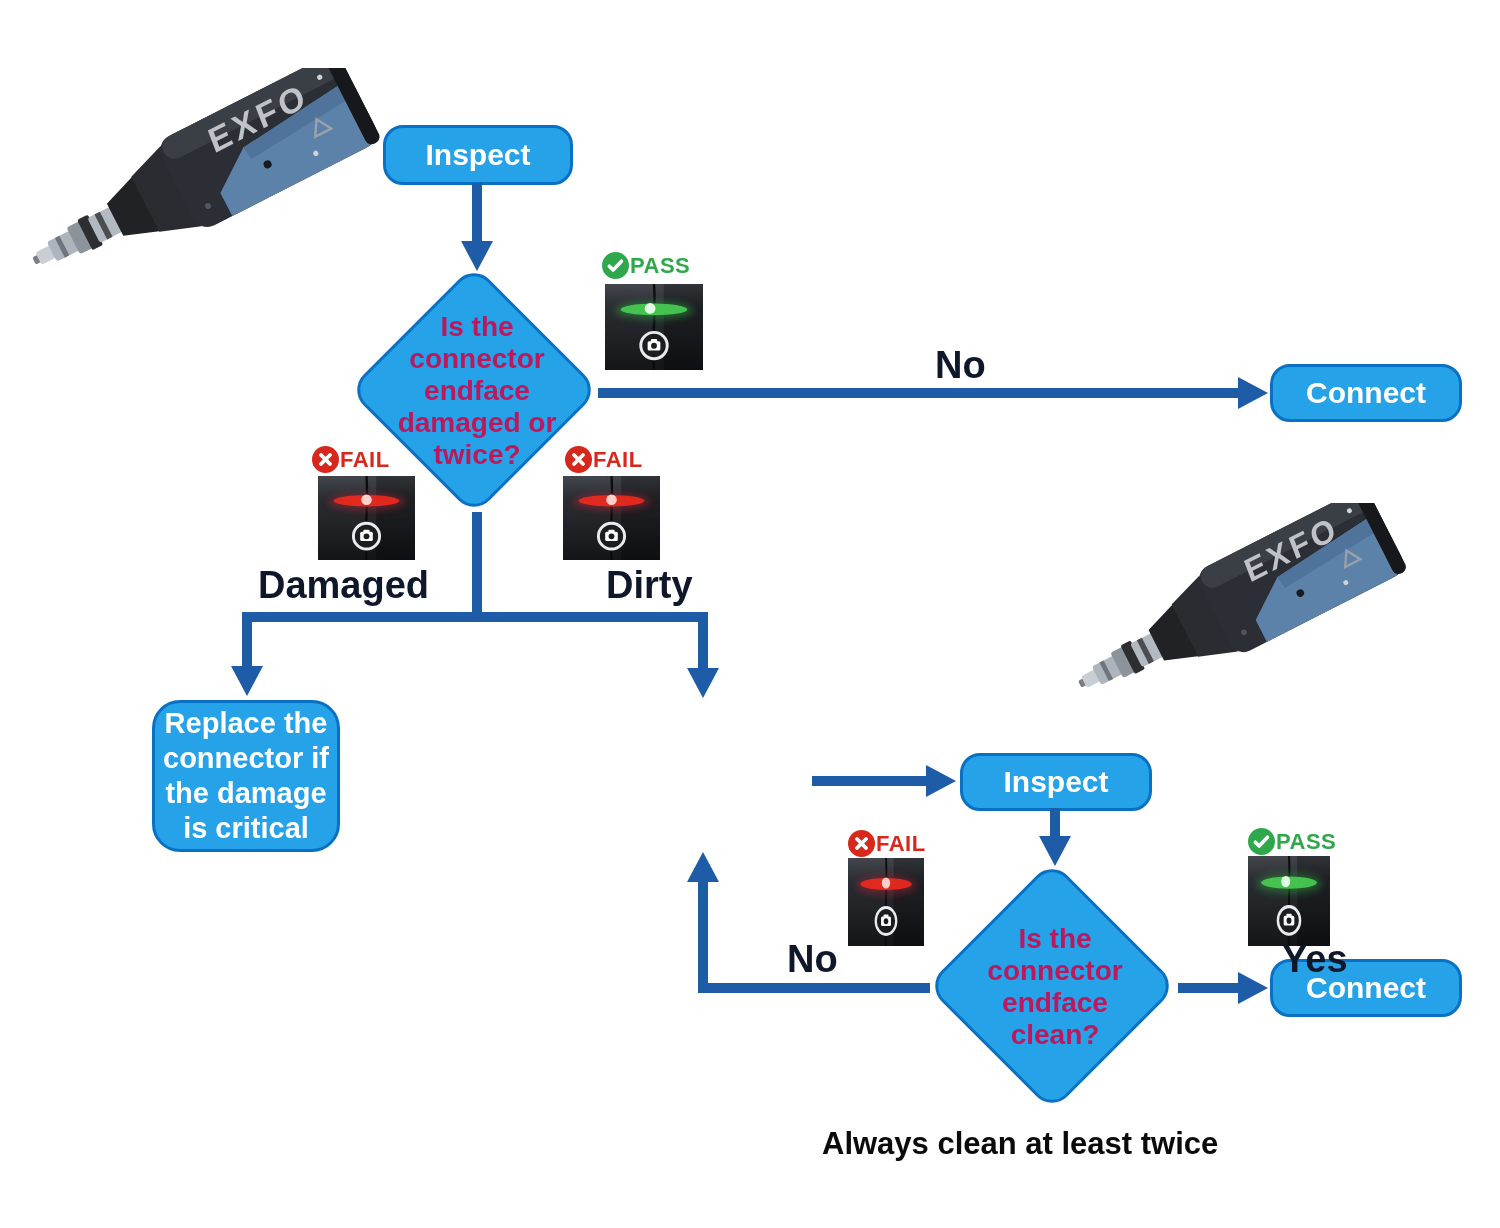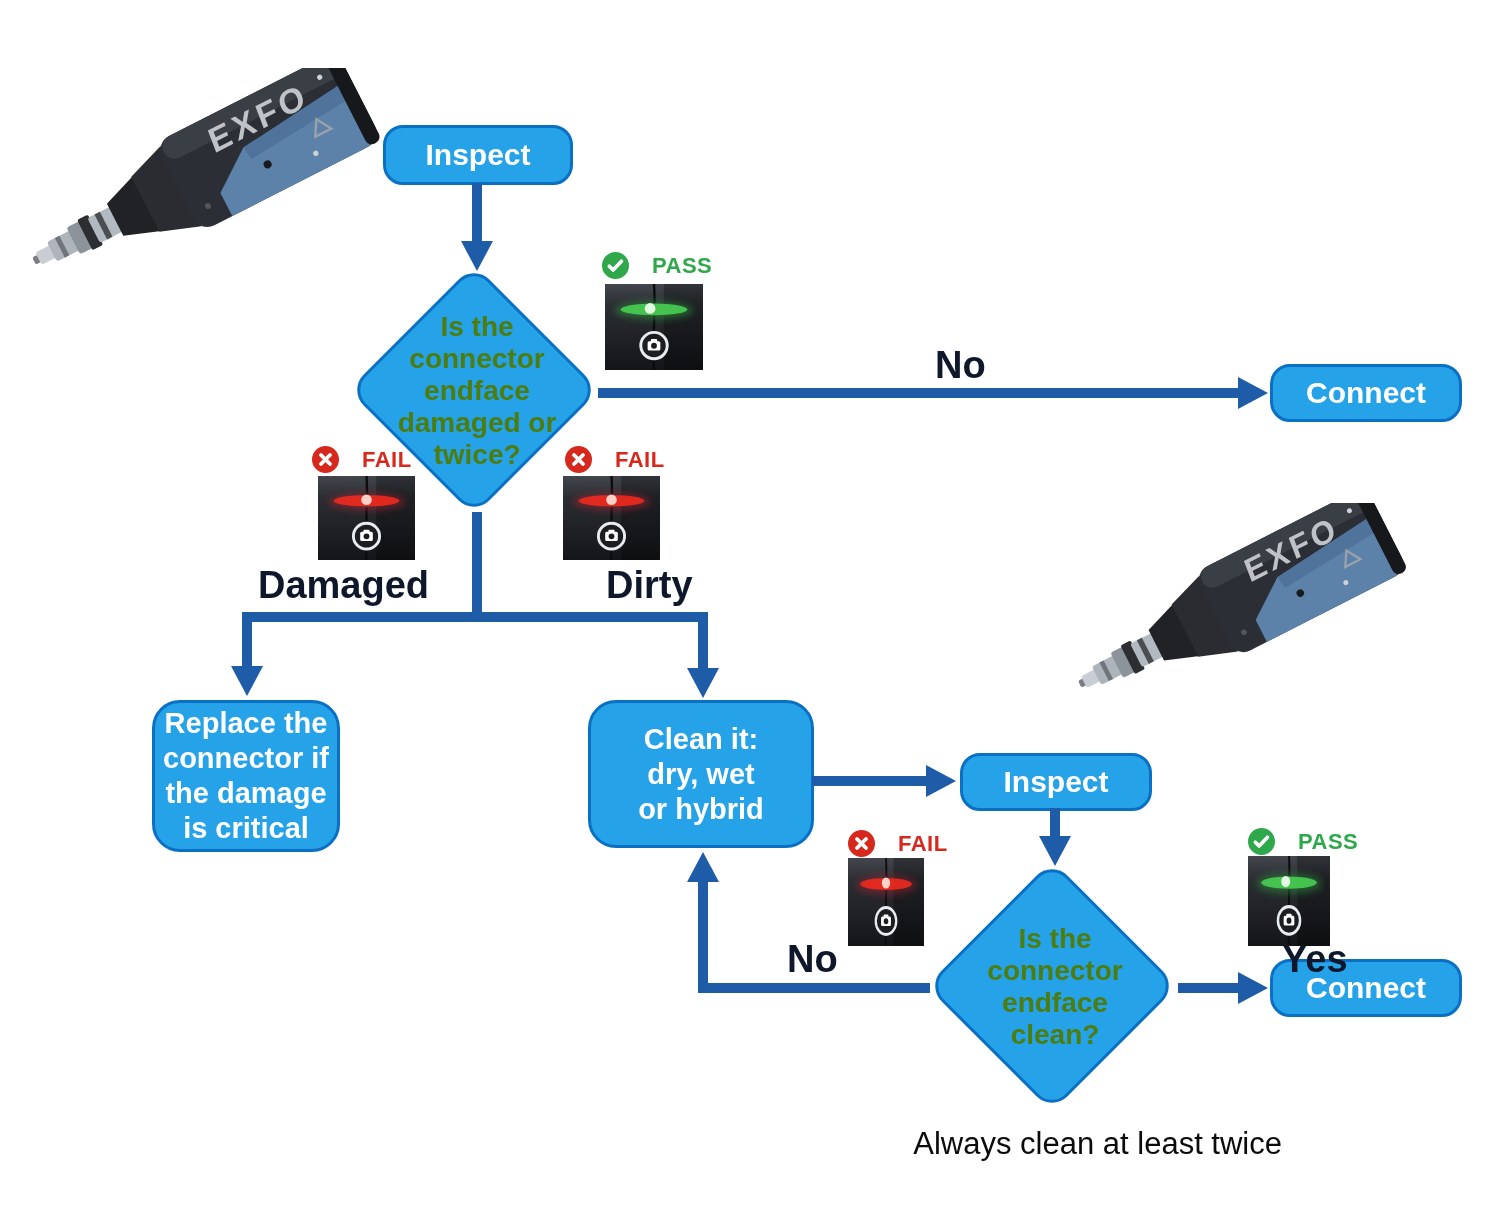--- a/index.html
+++ b/index.html
@@ -19,56 +19,56 @@
   .node.multi  { font-size:29px; line-height:35px; border-radius:28px; }
 
   .diamond {
     position:absolute; box-sizing:border-box; width:178px; height:178px;
     background:#25A2E8; border:3px solid #0A70C4; border-radius:22px;
     transform:rotate(45deg);
   }
   .diamond-text {
     position:absolute; width:220px; height:204px;
     display:flex; flex-direction:column; align-items:center; justify-content:center;
-    color:#4d7c0f; font-weight:bold; font-size:28px; line-height:32px; text-align:left;
+    color:#be185d; font-weight:bold; font-size:28px; line-height:32px; text-align:left;
   }
 
   
   .line { position:absolute; background:#1E5CA7; }
   .ah-down  { position:absolute; width:0; height:0;
               border-left:16px solid transparent; border-right:16px solid transparent;
               border-top:30px solid #1E5CA7; }
   .ah-up    { position:absolute; width:0; height:0;
               border-left:16px solid transparent; border-right:16px solid transparent;
               border-bottom:30px solid #1E5CA7; }
   .ah-right { position:absolute; width:0; height:0;
               border-top:16px solid transparent; border-bottom:16px solid transparent;
               border-left:30px solid #1E5CA7; }
 
   .edge-label { position:absolute; color:#0f172a; font-weight:bold; font-size:38px; }
 
   
-  .badge { position:absolute; display:flex; align-items:center; gap:23px;
+  .badge { position:absolute; display:flex; align-items:center; gap:1px;
            font-weight:bold; font-size:22px; letter-spacing:0.5px; }
   .badge.pass { color:#2FA84C; }
   .badge.fail { color:#D7281D; }
   .badge svg { width:27px; height:27px; display:block; }
 
   
   .probe-img { position:absolute; }
   .probe-img svg { width:100%; height:100%; display:block; }
   .probe-img.pass { --ring:#4ad353; --ringsoft:#2f9a3c; }
   .probe-img.fail { --ring:#ff2a1c; --ringsoft:#a22030; }
 
   
   .device { position:absolute; }
   .device svg { width:100%; height:100%; display:block; }
 
-  .note { position:absolute; color:#0B0B0B; font-weight:normal; font-size:31px;
-          line-height:39px; text-align:right; }
+  .note { position:absolute; color:#0B0B0B; font-weight:bold; font-size:31px;
+          line-height:39px; text-align:left; }
 </style>
 </head>
 <body>
 
 <svg width="0" height="0" style="position:absolute" aria-hidden="true">
   <defs>
     <linearGradient id="probeBg" x1="0" y1="0" x2="0" y2="1">
       <stop offset="0" stop-color="#43474d"></stop>
       <stop offset="0.25" stop-color="#2b2e33"></stop>
       <stop offset="1" stop-color="#141518"></stop>
@@ -154,25 +154,20 @@
     <span>Connect</span>
   </div>
 
   <div class="node multi" style="left:152px; top:700px; width:188px; height:152px;">
     <span>Replace the</span>
     <span>connector if</span>
     <span>the damage</span>
     <span>is critical</span>
   </div>
 
-  <div class="node multi" style="left:588px; top:700px; width:226px; height:148px;">
-    <span>Clean it:</span>
-    <span>dry, wet</span>
-    <span>or hybrid</span>
-  </div>
 
   <div class="node single" style="left:960px; top:753px; width:192px; height:58px;">
     <span>Inspect</span>
   </div>
 
   <div class="diamond" style="left:963px; top:897px;"></div>
   <div class="diamond-text" style="left:945px; top:885px;">
     <span>Is the</span>
     <span>connector</span>
     <span>endface</span>

